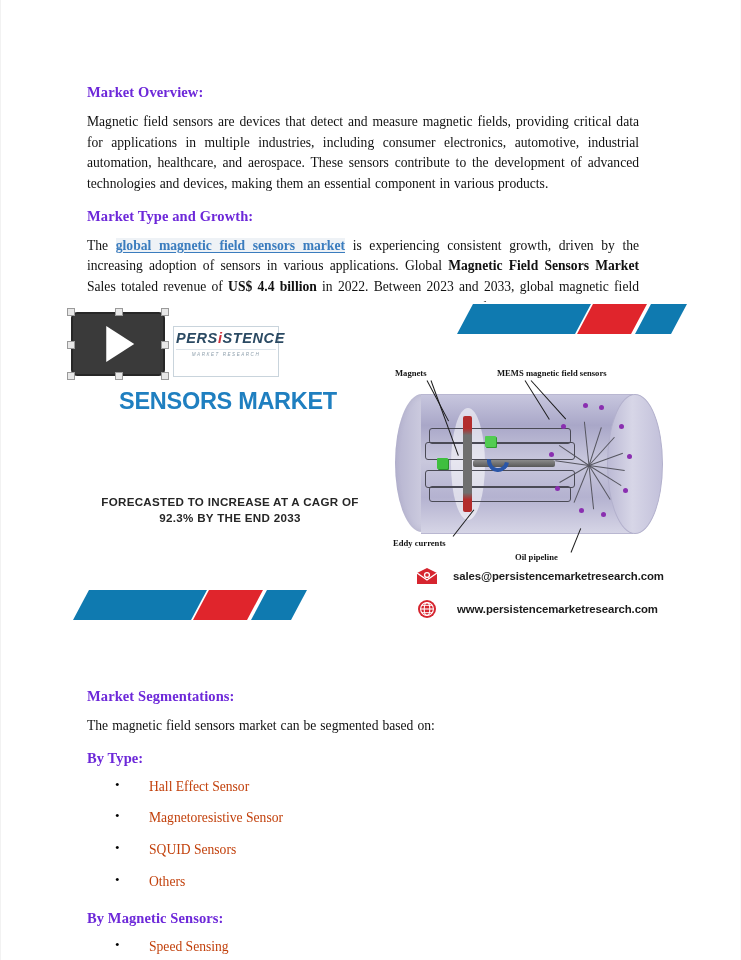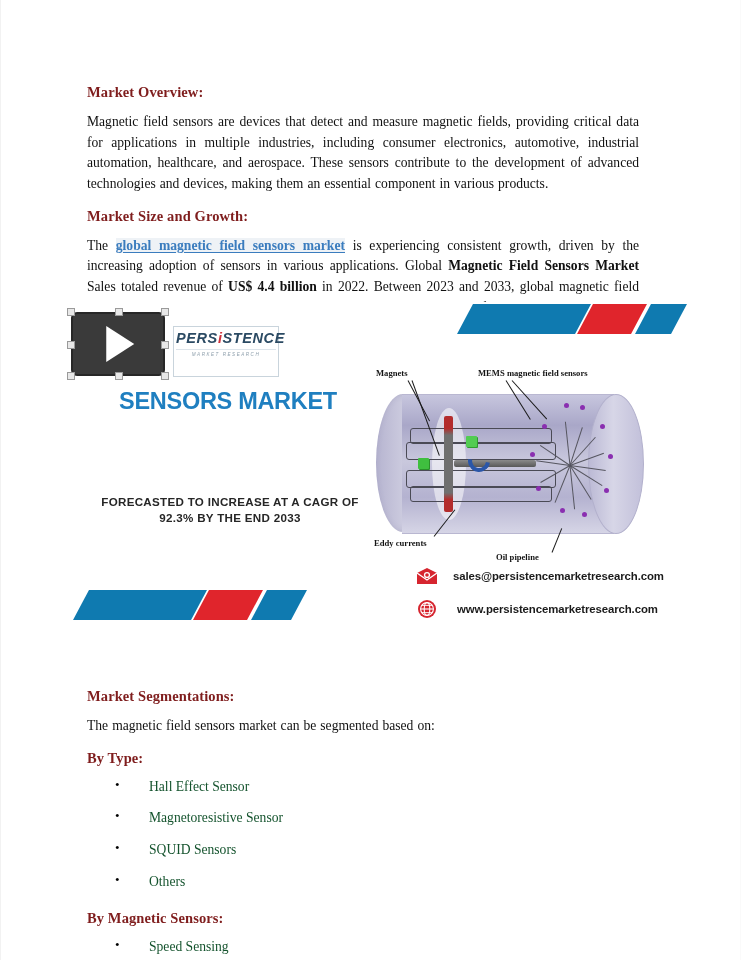--- a/index.html
+++ b/index.html
@@ -29,21 +29,21 @@
     width: 552px;
   }
 
   
   h2.heading {
     font-family: "Liberation Serif", serif;
     font-size: 14.5px;
     font-weight: bold;
     margin: 0 0 11px 0;
     letter-spacing: 0.1px;
-    color: #7f1d1d;
+    color: #6d28d9;
   }
   p.para {
     font-family: "Liberation Serif", serif;
     font-size: 13.6px;
     line-height: 1.52;
     margin: 0 0 13px 0;
     text-align: justify;
     color: #111111;
     word-spacing: 0.6px;
   }
@@ -61,21 +61,21 @@
     margin: 0 0 0 0;
     padding: 0;
   }
   ul.bullets li {
     position: relative;
     font-family: "Liberation Serif", serif;
     font-size: 13.6px;
     line-height: 1.3;
     padding: 0 0 0 62px;
     margin: 0 0 14px 0;
-    color: #14532d;
+    color: #c2410c;
   }
   ul.bullets li::before {
     content: "\2022";
     position: absolute;
     left: 28px;
     top: -1px;
     font-size: 13px;
     color: #000;
   }
   .spacer-sm { height: 6px; }
@@ -200,21 +200,21 @@
     position: absolute;
     height: 100%;
     transform: skewX(-28deg);
   }
   .banner-tr { left: 396px; top: 2px; width: 212px; height: 30px; }
   .banner-bl { left: 18px; top: 288px; width: 212px; height: 30px; }
 
   
   .diagram {
     position: absolute;
-    left: 293px;
+    left: 312px;
     top: 64px;
     width: 300px;
     height: 200px;
   }
   .pipe-tube {
     position: absolute;
     left: 46px;
     top: 28px;
     width: 212px;
     height: 138px;
@@ -362,21 +362,21 @@
 </head>
 <body>
 
 <div class="page">
 
   <div class="content">
 
     <h2 class="heading">Market Overview:</h2>
     <p class="para">Magnetic field sensors are devices that detect and measure magnetic fields, providing critical data for applications in multiple industries, including consumer electronics, automotive, industrial automation, healthcare, and aerospace. These sensors contribute to the development of advanced technologies and devices, making them an essential component in various products.</p>
 
-    <h2 class="heading">Market Size and Growth:</h2>
+    <h2 class="heading">Market Type and Growth:</h2>
     <p class="para"><span>The </span><a class="inline-link" href="#">global magnetic field sensors market</a><span> is experiencing consistent growth, driven by the increasing adoption of sensors in various applications. Global </span><span class="b">Magnetic Field Sensors Market</span><span> Sales totaled revenue of </span><span class="b">US$ 4.4 billion</span><span> in 2022. Between 2023 and 2033, global magnetic field sensor demand is set to rise at </span><span class="b">7.5% CAGR</span><span>. The global magnetic field sensors market size is forecast to reach </span><span class="b">US$ 12.4 billion</span><span> by 2033.</span></p>
 
     <div style="height:336px"></div>
 
     <h2 class="heading">Market Segmentations:</h2>
     <p class="para">The magnetic field sensors market can be segmented based on:</p>
 
     <h2 class="heading">By Type:</h2>
     <ul class="bullets">
       <li>Hall Effect Sensor</li>

